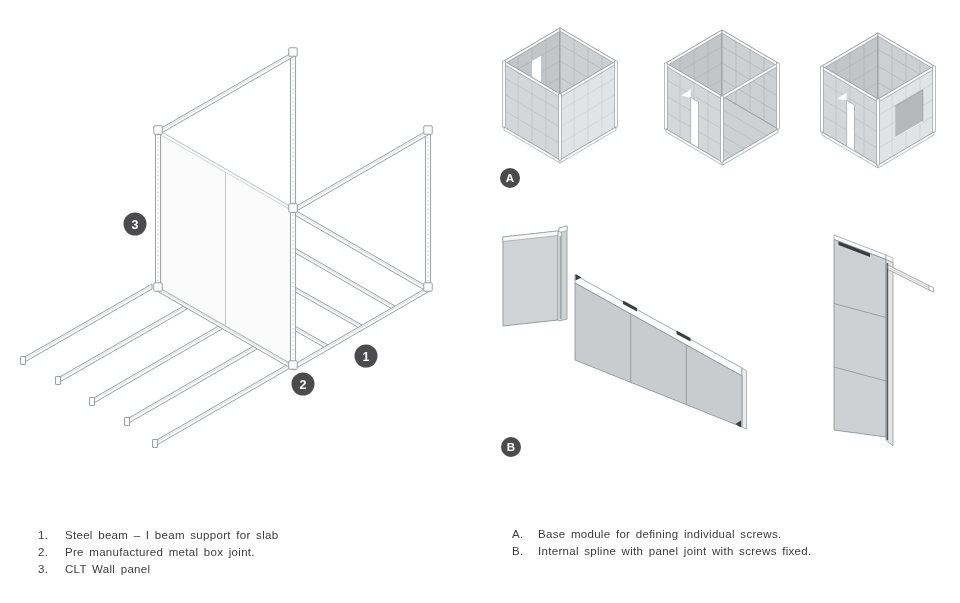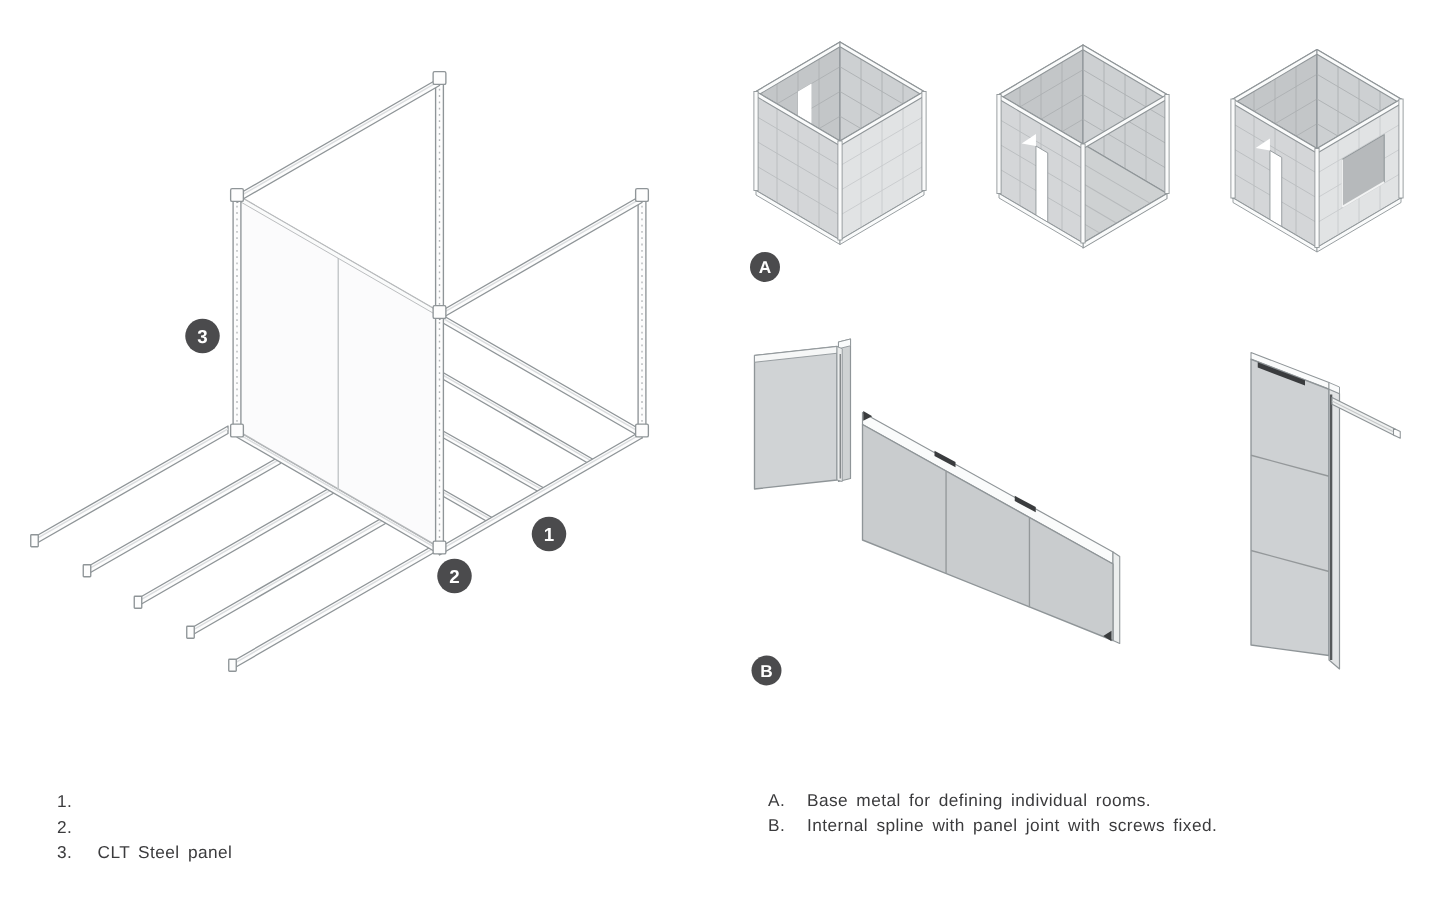--- a/index.html
+++ b/index.html
@@ -255,33 +255,35 @@
       <g class="badge letter">
         <circle cx="511" cy="447" r="10"></circle>
         <text x="511" y="451.2">B</text>
       </g>
     </g>
   </svg>
 
   <div class="legend legend-left">
     <div class="legend-row">
       <span class="num">1.</span>
+      <span class="txt">Steel beam – I beam support for slab</span>
     </div>
     <div class="legend-row">
       <span class="num">2.</span>
+      <span class="txt">Pre manufactured metal box joint.</span>
     </div>
     <div class="legend-row">
       <span class="num">3.</span>
-      <span class="txt">CLT Steel panel</span>
+      <span class="txt">CLT Wall panel</span>
     </div>
   </div>
 
   <div class="legend legend-right">
     <div class="legend-row">
       <span class="num">A.</span>
-      <span class="txt">Base metal for defining individual rooms.</span>
+      <span class="txt">Base module for defining individual screws.</span>
     </div>
     <div class="legend-row">
       <span class="num">B.</span>
       <span class="txt">Internal spline with panel joint with screws fixed.</span>
     </div>
   </div>
 </div>
 
 </body></html>

